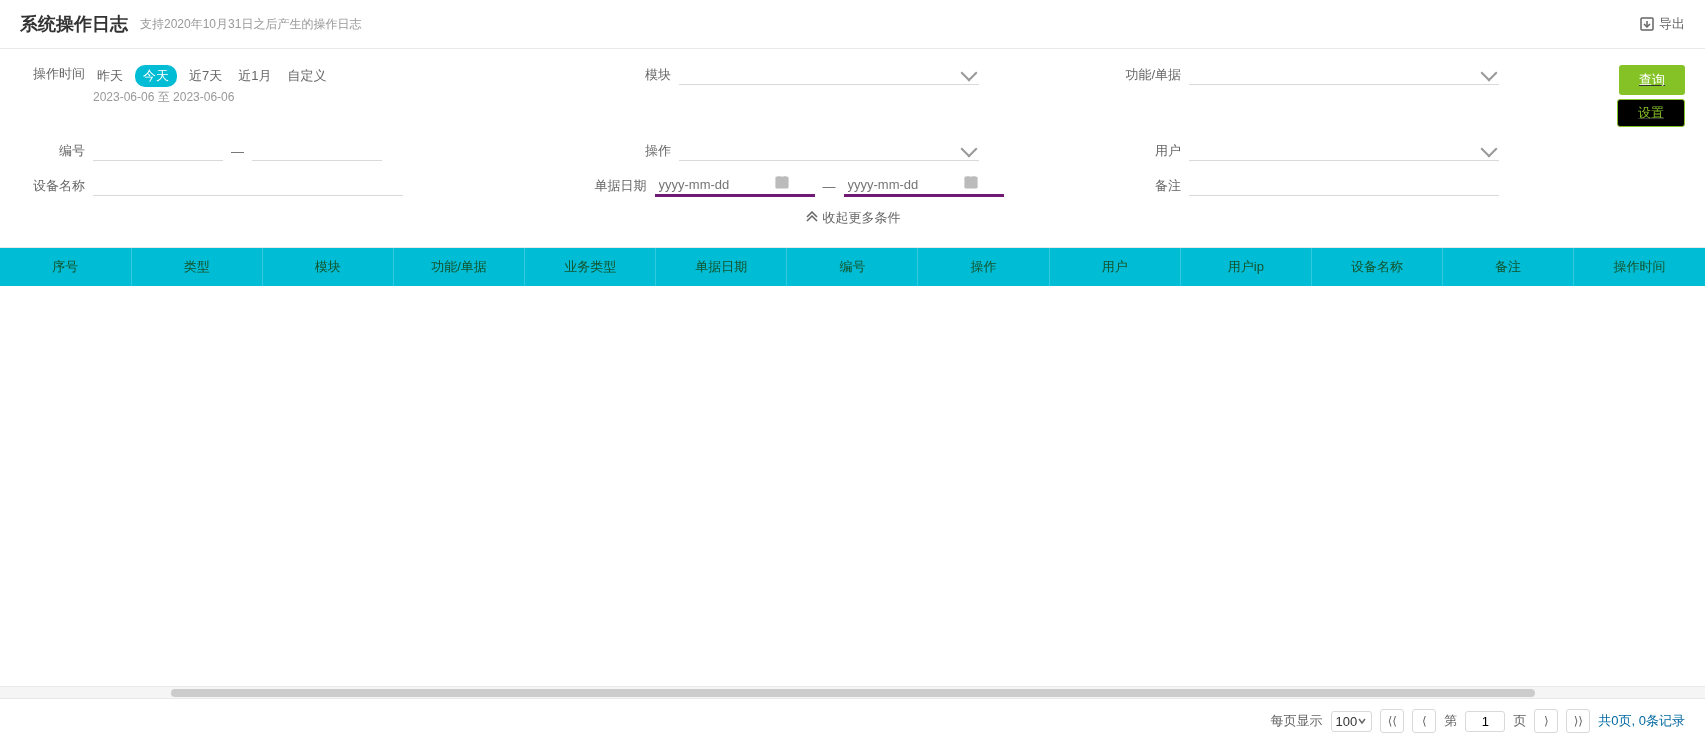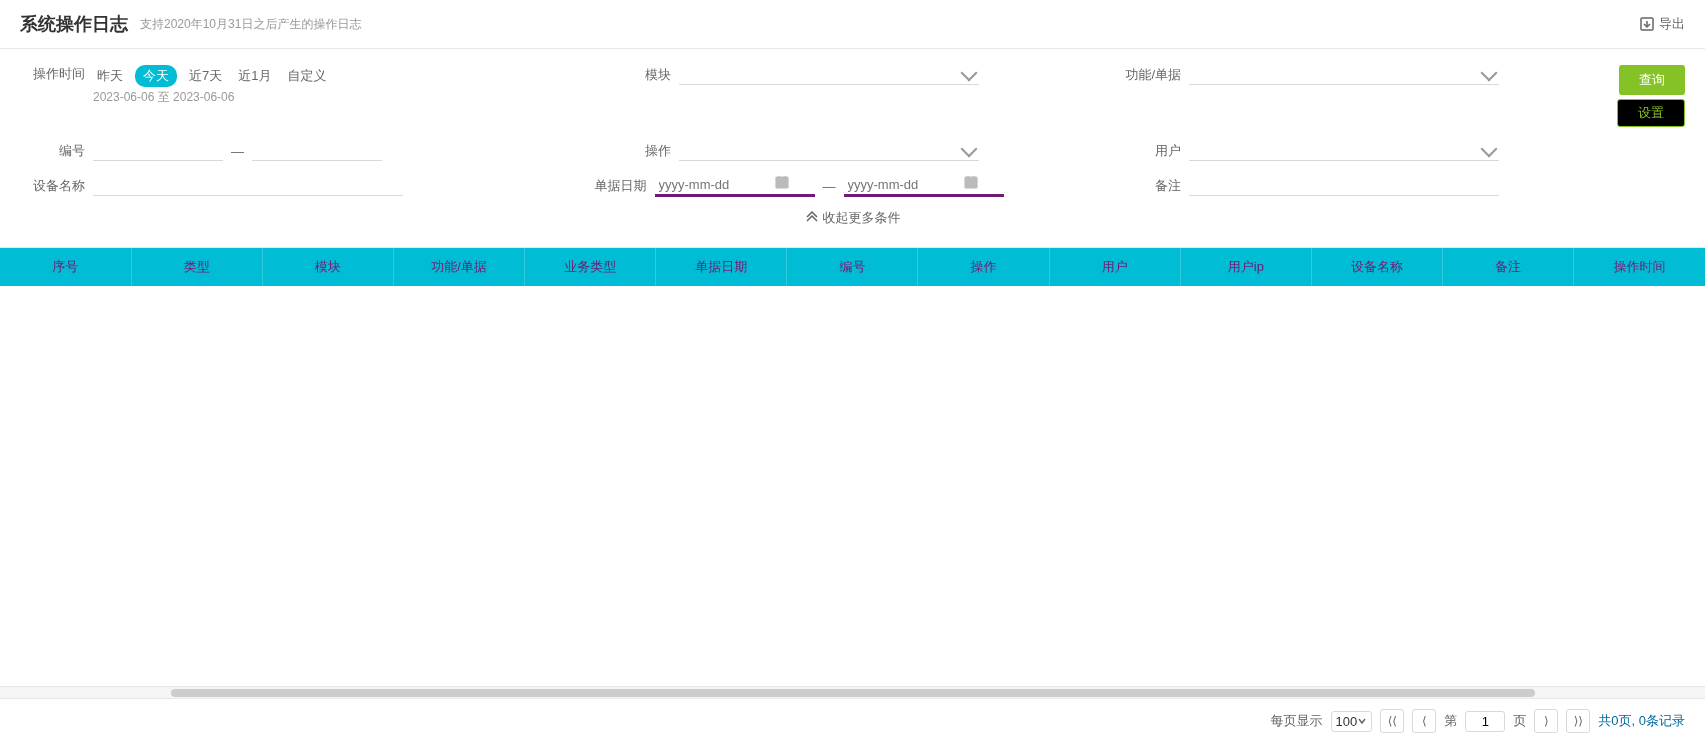--- a/index.html
+++ b/index.html
@@ -45,40 +45,40 @@
     .btn-settings { background: #000000; color: #85c226; border: 1px solid #85c226; border-radius: 3px; padding: 4px 20px; font-size: 13px; cursor: pointer; white-space: nowrap; }
 
     
     .collapse-row { display: flex; justify-content: center; padding: 8px 0 4px; }
     .collapse-btn { display: flex; align-items: center; gap: 4px; color: #666; font-size: 13px; cursor: pointer; border: none; background: none; }
 
     
     .table-area { flex: 1; background: #fff; margin: 0; overflow: hidden; }
     .data-table { width: 100%; border-collapse: collapse; table-layout: fixed; }
     .data-table thead tr { background: #00bcd4; }
-    .data-table thead th { color: #701a75; font-weight: normal; font-size: 13px; padding: 10px 8px; text-align: center; border-right: 1px solid rgba(255,255,255,0.2); white-space: nowrap; }
+    .data-table thead th { color: #14532d; font-weight: normal; font-size: 13px; padding: 10px 8px; text-align: center; border-right: 1px solid rgba(255,255,255,0.2); white-space: nowrap; }
     .data-table thead th:last-child { border-right: none; }
     .data-table tbody { background: #fff; }
 
     
     .scrollbar-area { height: 12px; background: #f5f5f5; border-top: 1px solid #e8e8e8; overflow-x: auto; }
     .scrollbar-track { height: 8px; background: #ccc; border-radius: 4px; width: 80%; margin: 2px auto; }
 
     
     .pagination-area { background: #fff; border-top: 1px solid #e8e8e8; padding: 10px 20px; display: flex; align-items: center; justify-content: flex-end; gap: 8px; }
     .pagination-label { color: #666; font-size: 13px; }
     .page-size-select { border: 1px solid #d9d9d9; border-radius: 3px; padding: 2px 4px; font-size: 13px; color: #333; display: flex; align-items: center; cursor: pointer; }
     .page-nav-btn { width: 24px; height: 24px; border: 1px solid #d9d9d9; border-radius: 3px; background: #fff; color: #666; font-size: 12px; cursor: pointer; display: flex; align-items: center; justify-content: center; }
     .page-num-input { border: 1px solid #d9d9d9; border-radius: 3px; width: 40px; text-align: center; font-size: 13px; padding: 2px; }
     .page-info { color: #0369a1; font-size: 13px; }
 
     
     .full-row { display: flex; align-items: center; width: 100%; }
     .col-third { flex: 1; display: flex; align-items: center; }
-    .col-btn { width: 120px; display: flex; flex-direction: column; gap: 4px; align-items: flex-end; }
+    .col-btn { width: 120px; display: flex; flex-direction: column; gap: 4px; align-items: flex-end; text-decoration: underline; }
 
     .bottom-area { display: flex; flex-direction: column; }
 
     
     .filter-select-wrapper.wide { width: 310px; }
     .filter-select-wrapper.user-wide { width: 310px; }
 
     
     .filter-input.remark { width: 310px; }
     .filter-input.device { width: 310px; }

